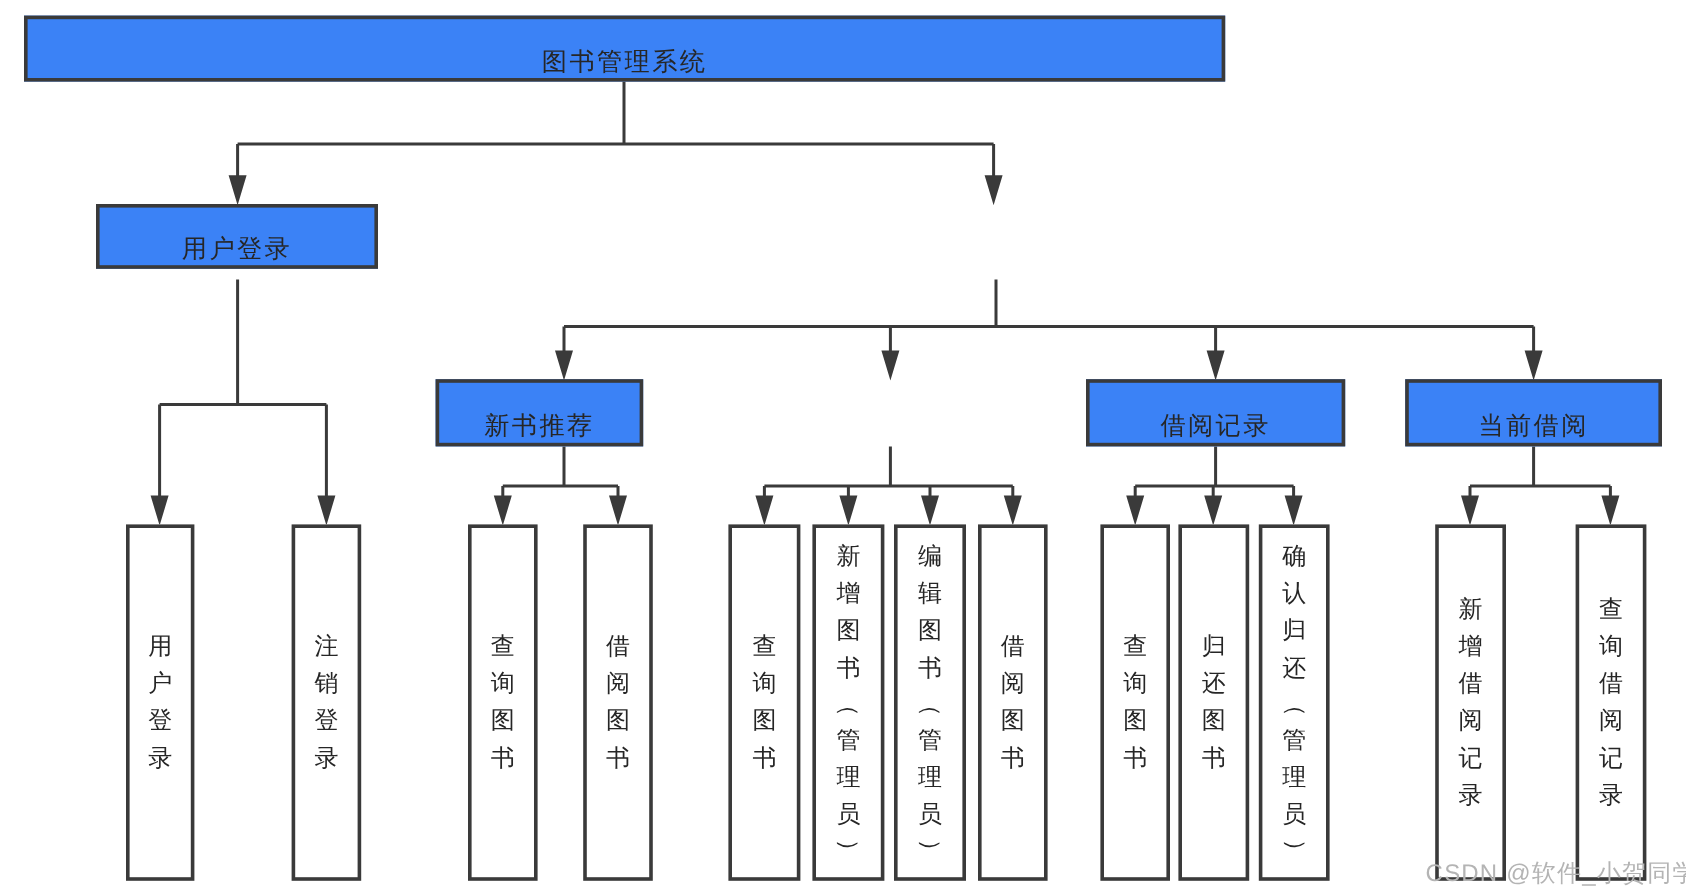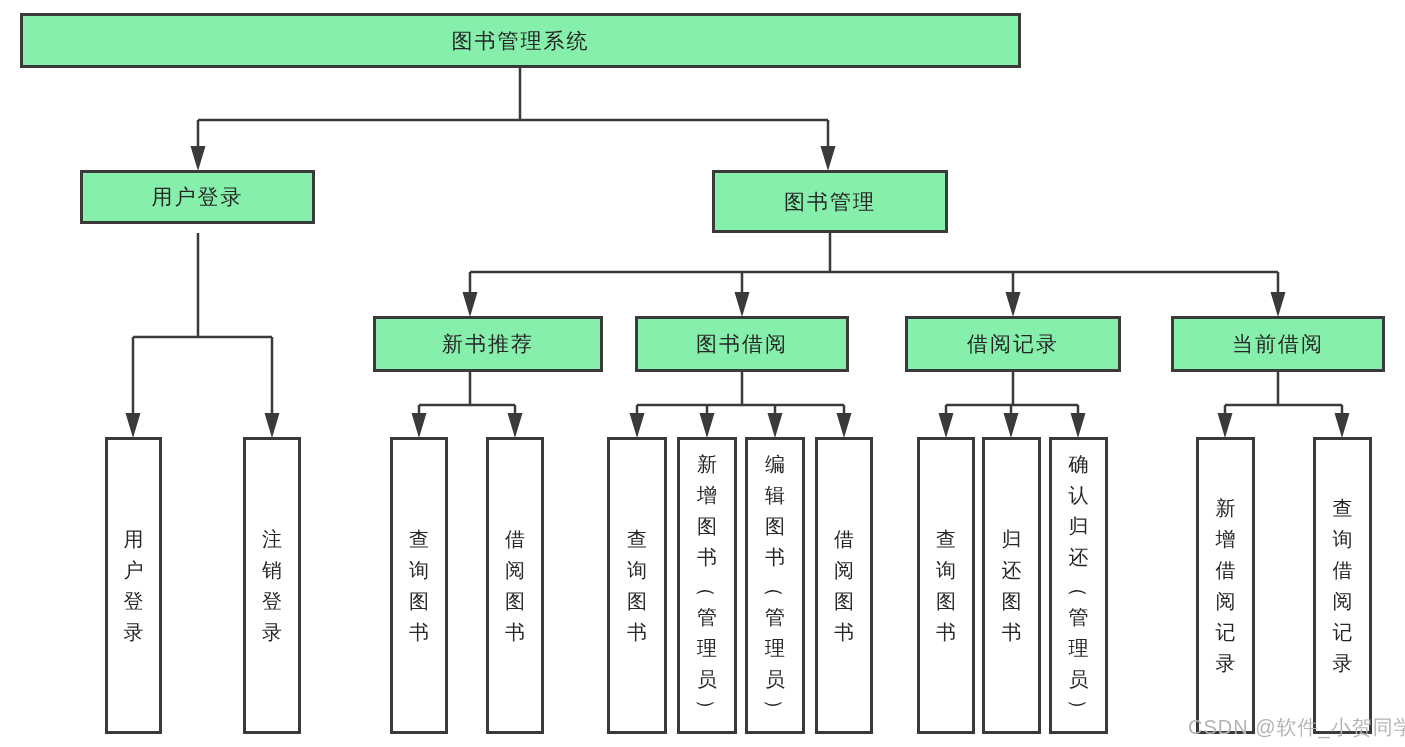--- a/index.html
+++ b/index.html
@@ -18,25 +18,25 @@
     color: var(--text);
     overflow: hidden;
   }
   svg.connectors {
     position: absolute;
     left: 0; top: 0;
     z-index: 0;
   }
   .node {
     position: absolute;
-    background: #86efac;
+    background: #3b82f6;
     border: 3px solid var(--line);
     box-sizing: border-box;
     display: flex;
-    align-items: center;
+    align-items: flex-end;
     justify-content: center;
     font-size: 21px;
     letter-spacing: 2px;
     z-index: 1;
   }
   .leaf {
     position: absolute;
     top: 437px;
     height: 297px;
     background: #fff;
@@ -109,29 +109,23 @@
       M1334.5 413 L1349.5 413 L1342 438 Z"></path>
   </svg>
 
   <div class="node" style="left:20px; top:13px; width:1001px; height:55px">
     <span>图书管理系统</span>
   </div>
 
   <div class="node" style="left:80px; top:170px; width:235px; height:54px">
     <span>用户登录</span>
   </div>
-  <div class="node" style="left:712px; top:170px; width:236px; height:63px">
-    <span>图书管理</span>
-  </div>
-
-  <div class="node" style="left:373px; top:316px; width:230px; height:56px">
+
+  <div class="node" style="left:363px; top:316px; width:173px; height:56px">
     <span>新书推荐</span>
-  </div>
-  <div class="node" style="left:635px; top:316px; width:214px; height:56px">
-    <span>图书借阅</span>
   </div>
   <div class="node" style="left:905px; top:316px; width:216px; height:56px">
     <span>借阅记录</span>
   </div>
   <div class="node" style="left:1171px; top:316px; width:214px; height:56px">
     <span>当前借阅</span>
   </div>
 
   <div class="leaf" style="left:105px; width:57px">
     <span class="vlabel">

